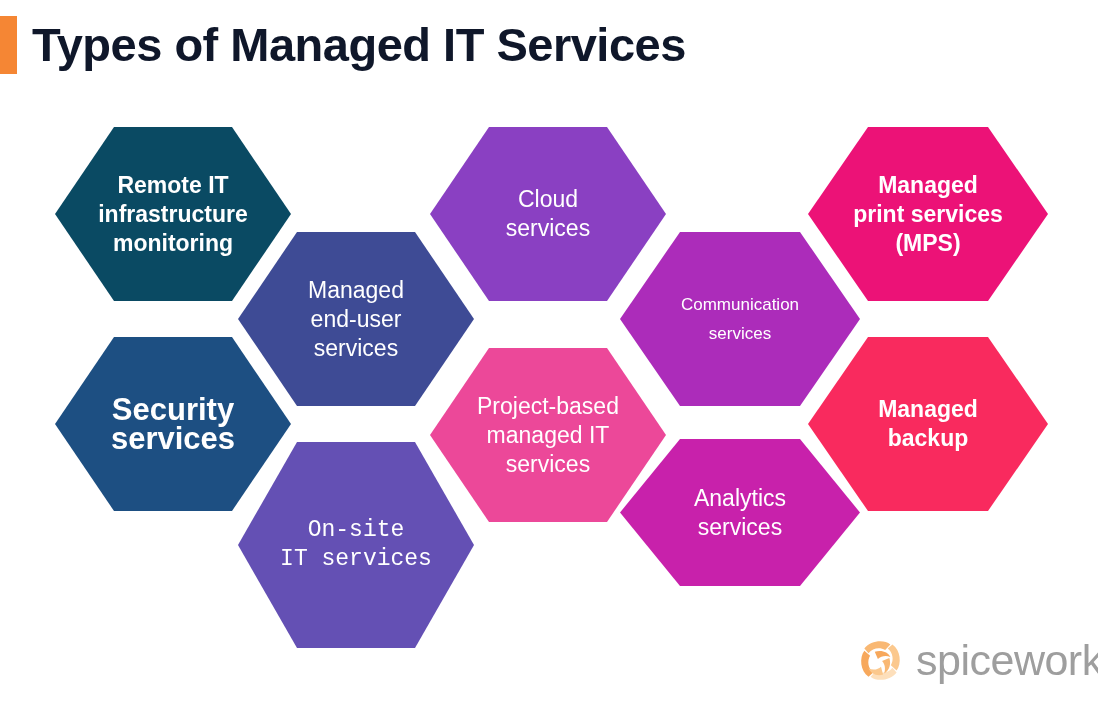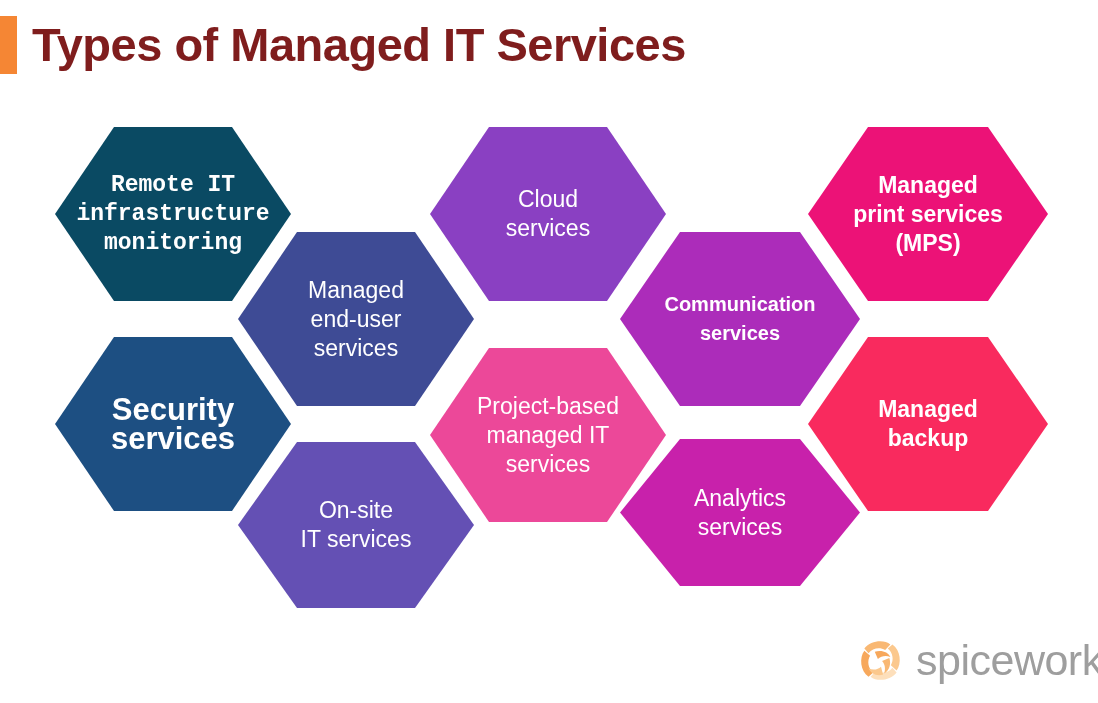--- a/index.html
+++ b/index.html
@@ -91,53 +91,53 @@
     font-weight: normal;
   }
 </style>
 </head>
 <body>
 
 <div id="canvas">
 
   <div id="title-block">
     <div id="accent-bar" style="background: rgb(245, 134, 52);"></div>
-    <div id="page-title" style="color: #7f1d1d;">Types of Managed IT Services</div>
+    <div id="page-title" style="color: #0f172a;">Types of Managed IT Services</div>
   </div>
 
   <div id="hex-grid">
-      <div class="hex bold" style="left: 55px; top: 127px; width: 236px; height: 174px; background: rgb(10, 74, 99); font-family: Liberation Mono, monospace;">
+      <div class="hex bold" style="left: 55px; top: 127px; width: 236px; height: 174px; background: rgb(10, 74, 99);">
         <div class="hex-label" style="font-size: 23px;">Remote IT
 infrastructure
 monitoring</div>
       </div>
       <div class="hex" style="left: 238px; top: 232px; width: 236px; height: 174px; background: rgb(62, 75, 149);">
         <div class="hex-label" style="font-size: 23px;">Managed
 end-user
 services</div>
       </div>
       <div class="hex bold" style="left: 55px; top: 337px; width: 236px; height: 174px; background: rgb(29, 79, 130);">
         <div class="hex-label" style="font-size: 31px;">Security
 services</div>
       </div>
-      <div class="hex" style="left: 238px; top: 442px; width: 236px; height: 166px; background: rgb(100, 80, 180);">
+      <div class="hex" style="left: 238px; top: 442px; width: 236px; height: 206px; background: rgb(100, 80, 180); font-family: Liberation Mono, monospace;">
         <div class="hex-label" style="font-size: 23px;">On-site
 IT services</div>
       </div>
       <div class="hex" style="left: 430px; top: 127px; width: 236px; height: 174px; background: rgb(138, 64, 194);">
         <div class="hex-label" style="font-size: 23px;">Cloud
 services</div>
       </div>
       <div class="hex" style="left: 430px; top: 348px; width: 236px; height: 174px; background: #ec4899;">
         <div class="hex-label" style="font-size: 23px;">Project-based
 managed IT
 services</div>
       </div>
       <div class="hex" style="left: 620px; top: 232px; width: 240px; height: 174px; background: rgb(172, 44, 186);">
-        <div class="hex-label" style="font-size: 20px; font-weight: bold;">Communication
+        <div class="hex-label" style="font-size: 17px;">Communication
 services</div>
       </div>
       <div class="hex" style="left: 620px; top: 439px; width: 240px; height: 147px; background: rgb(200, 33, 171);">
         <div class="hex-label" style="font-size: 23px;">Analytics
 services</div>
       </div>
       <div class="hex bold" style="left: 808px; top: 127px; width: 240px; height: 174px; background: rgb(236, 18, 119);">
         <div class="hex-label" style="font-size: 23px;">Managed
 print services
 (MPS)</div>

